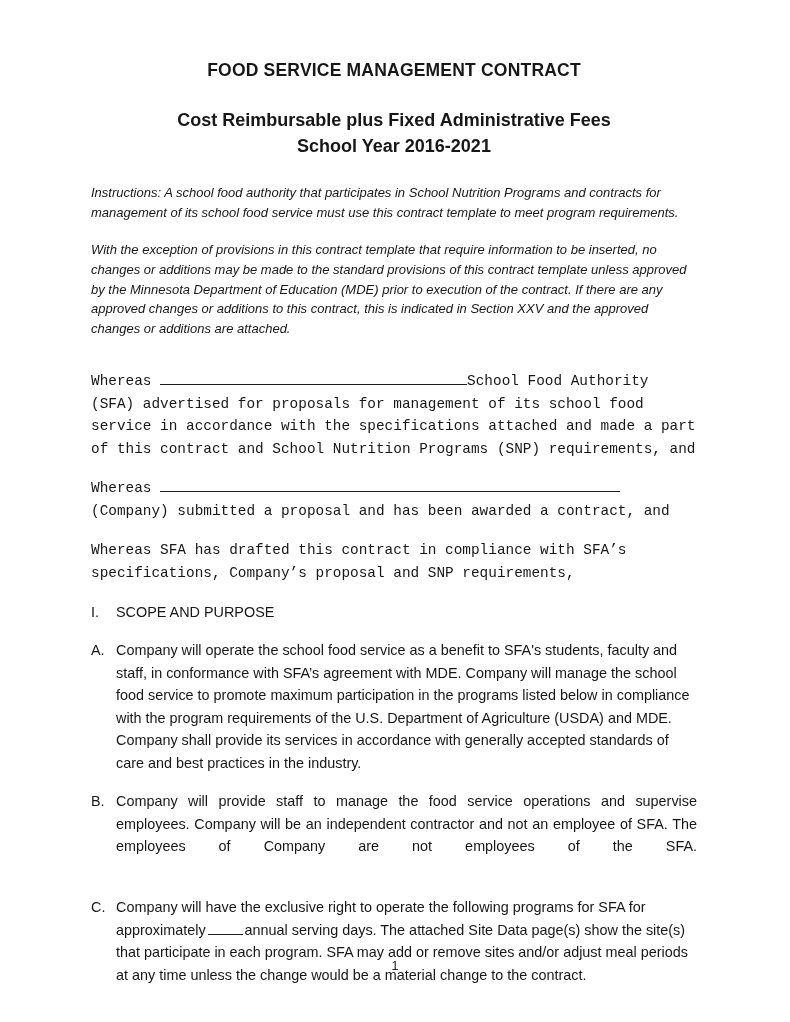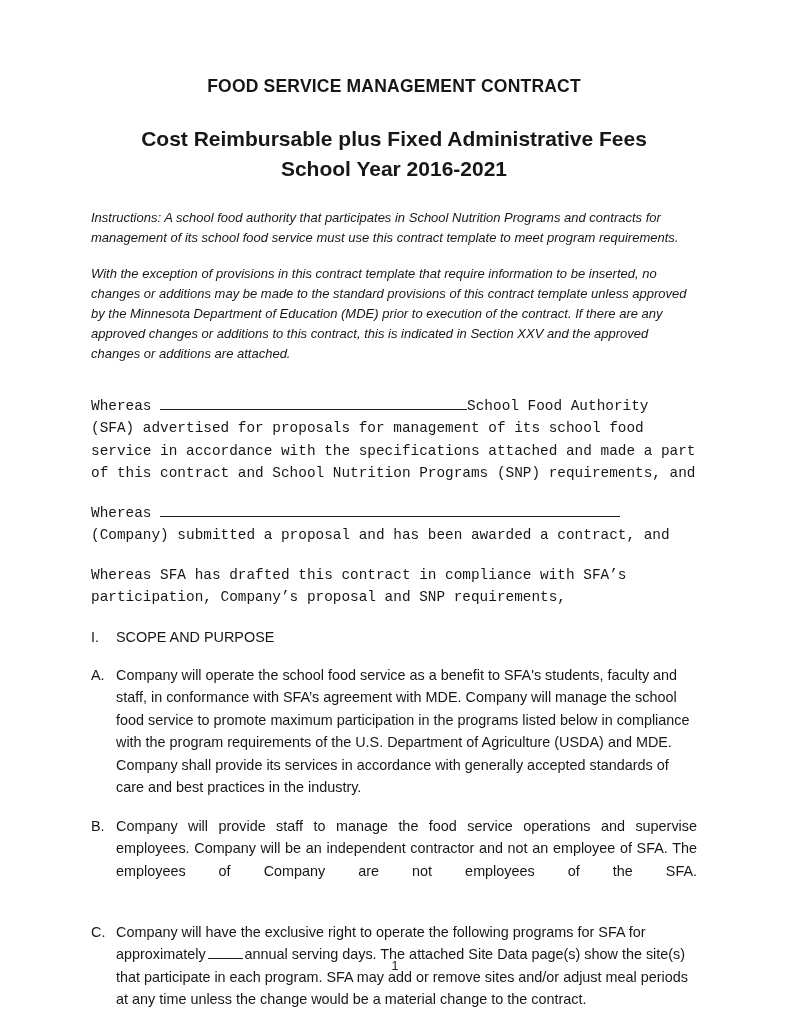--- a/index.html
+++ b/index.html
@@ -33,27 +33,27 @@
     top: 60px;
     width: 606px;
   }
 
   
   .doc-title {
     font-size: 17.5px;
     font-weight: bold;
     text-align: center;
     letter-spacing: 0.2px;
-    margin: 16px 0 27px 0;
+    margin: 0 0 27px 0;
     line-height: 1.2;
   }
   .subtitle-block {
     text-align: center;
     font-weight: bold;
-    font-size: 21px;
+    font-size: 18px;
     line-height: 1.42;
     margin: 0 0 24px 0;
   }
   .subtitle-line {
     display: block;
   }
 
   
   .instr {
     font-style: italic;
@@ -153,21 +153,21 @@
     <p class="instr second">With the exception of provisions in this contract template that require information to be inserted, no changes or additions may be made to the standard provisions of this contract template unless approved by the Minnesota Department of Education (MDE) prior to execution of the contract. If there are any approved changes or additions to this contract, this is indicated in Section XXV and the approved changes or additions are attached.</p>
 
     <p class="body-p">
       <span>Whereas </span><span class="blank blank-sfa"></span><span>School Food Authority (SFA) advertised for proposals for management of its school food service in accordance with the specifications attached and made a part of this contract and School Nutrition Programs (SNP) requirements, and</span>
     </p>
 
     <p class="body-p">
       <span>Whereas </span><span class="blank blank-company"></span><span>(Company) submitted a proposal and has been awarded a contract, and</span>
     </p>
 
-    <p class="body-p">Whereas SFA has drafted this contract in compliance with SFA’s participation, Company’s proposal and SNP requirements,</p>
+    <p class="body-p">Whereas SFA has drafted this contract in compliance with SFA’s specifications, Company’s proposal and SNP requirements,</p>
 
 
     <div class="section-heading">
       <span class="marker">I.</span>
       <span class="stext">SCOPE AND PURPOSE</span>
     </div>
 
     <div class="item">
       <span class="marker">A.</span>
       <span class="itext">Company will operate the school food service as a benefit to SFA's students, faculty and staff, in conformance with SFA’s agreement with MDE. Company will manage the school food service to promote maximum participation in the programs listed below in compliance with the program requirements of the U.S. Department of Agriculture (USDA) and MDE. Company shall provide its services in accordance with generally accepted standards of care and best practices in the industry.</span>

